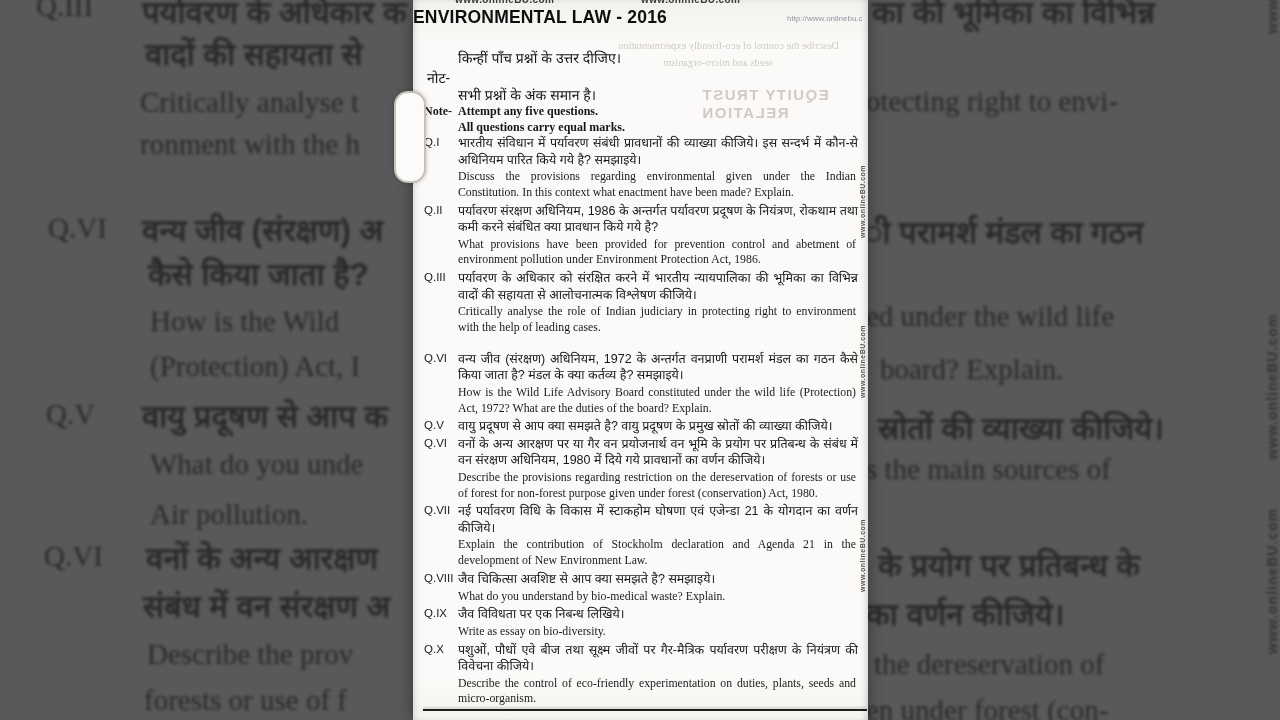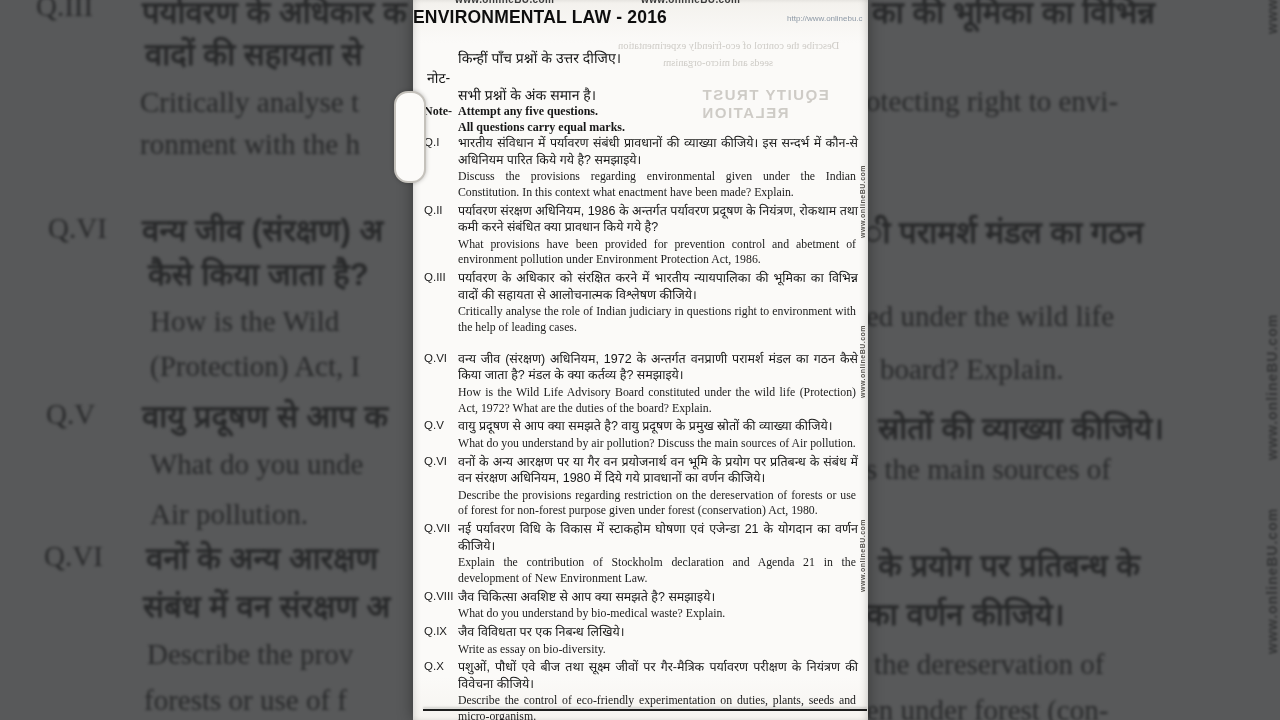--- a/index.html
+++ b/index.html
@@ -138,31 +138,30 @@
         <p class="qen">Discuss the provisions regarding environmental given under the Indian Constitution. In this context what enactment have been made? Explain.</p>
       </div>
       <div class="q">
         <span class="qlab">Q.II</span>
         <p class="qhi">पर्यावरण संरक्षण अधिनियम, 1986 के अन्तर्गत पर्यावरण प्रदूषण के नियंत्रण, रोकथाम तथा कमी करने संबंधित क्या प्रावधान किये गये है?</p>
         <p class="qen">What provisions have been provided for prevention control and abetment of environment pollution under Environment Protection Act, 1986.</p>
       </div>
       <div class="q">
         <span class="qlab">Q.III</span>
         <p class="qhi">पर्यावरण के अधिकार को संरक्षित करने में भारतीय न्यायपालिका की भूमिका का विभिन्न वादों की सहायता से आलोचनात्मक विश्लेषण कीजिये।</p>
-        <p class="qen">Critically analyse the role of Indian judiciary in questions right to environment with the help of leading cases.</p>
+        <p class="qen">Critically analyse the role of Indian judiciary in protecting right to environment with the help of leading cases.</p>
       </div>
       <div class="q gap">
         <span class="qlab">Q.VI</span>
         <p class="qhi">वन्य जीव (संरक्षण) अधिनियम, 1972 के अन्तर्गत वनप्राणी परामर्श मंडल का गठन कैसे किया जाता है? मंडल के क्या कर्तव्य है? समझाइये।</p>
         <p class="qen">How is the Wild Life Advisory Board constituted under the wild life (Protection) Act, 1972? What are the duties of the board? Explain.</p>
       </div>
       <div class="q">
         <span class="qlab">Q.V</span>
         <p class="qhi">वायु प्रदूषण से आप क्या समझते है? वायु प्रदूषण के प्रमुख स्रोतों की व्याख्या कीजिये।</p>
-        <p class="qen">What do you understand by air pollution? Discuss the main sources of Air pollution.</p>
       </div>
       <div class="q">
         <span class="qlab">Q.VI</span>
         <p class="qhi">वनों के अन्य आरक्षण पर या गैर वन प्रयोजनार्थ वन भूमि के प्रयोग पर प्रतिबन्ध के संबंध में वन संरक्षण अधिनियम, 1980 में दिये गये प्रावधानों का वर्णन कीजिये।</p>
         <p class="qen">Describe the provisions regarding restriction on the dereservation of forests or use of forest for non-forest purpose given under forest (conservation) Act, 1980.</p>
       </div>
       <div class="q">
         <span class="qlab">Q.VII</span>
         <p class="qhi">नई पर्यावरण विधि के विकास में स्टाकहोम घोषणा एवं एजेन्डा 21 के योगदान का वर्णन कीजिये।</p>
         <p class="qen">Explain the contribution of Stockholm declaration and Agenda 21 in the development of New Environment Law.</p>

